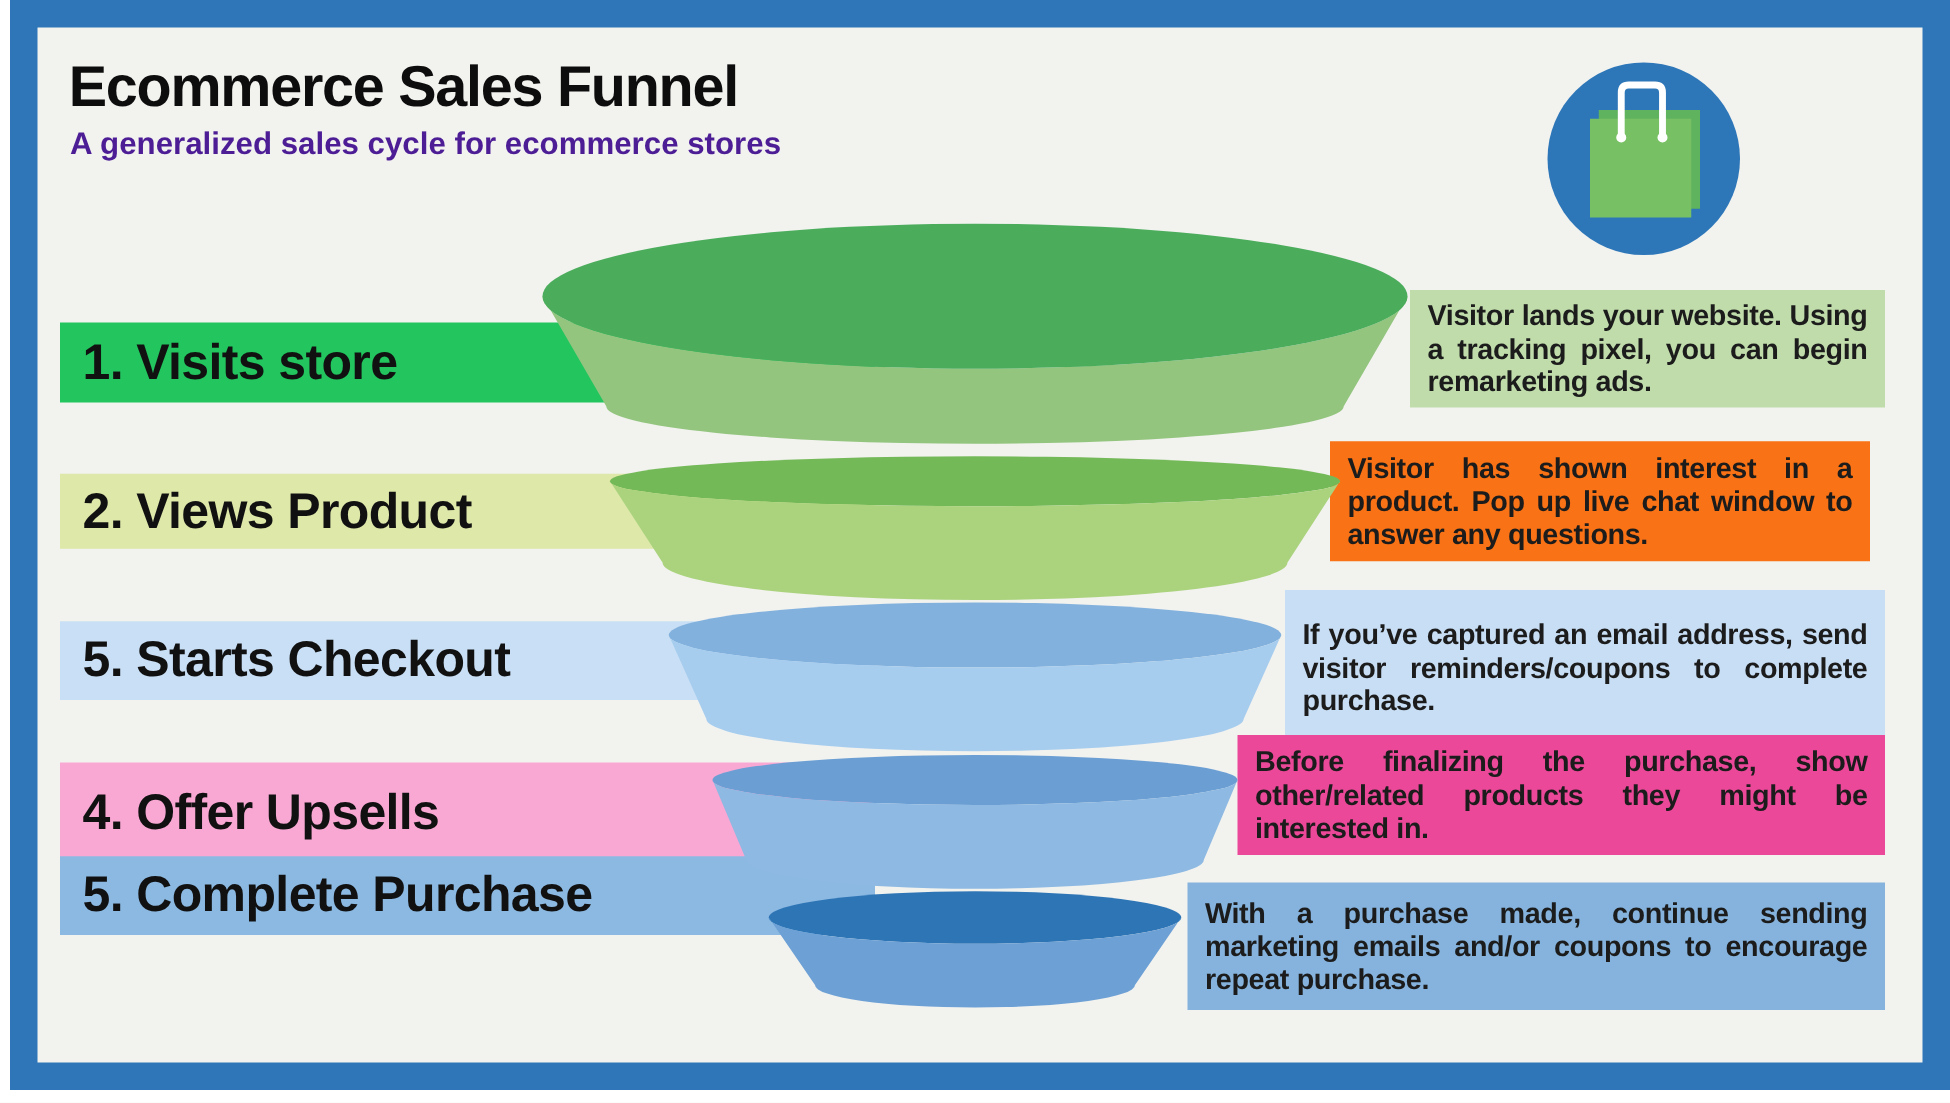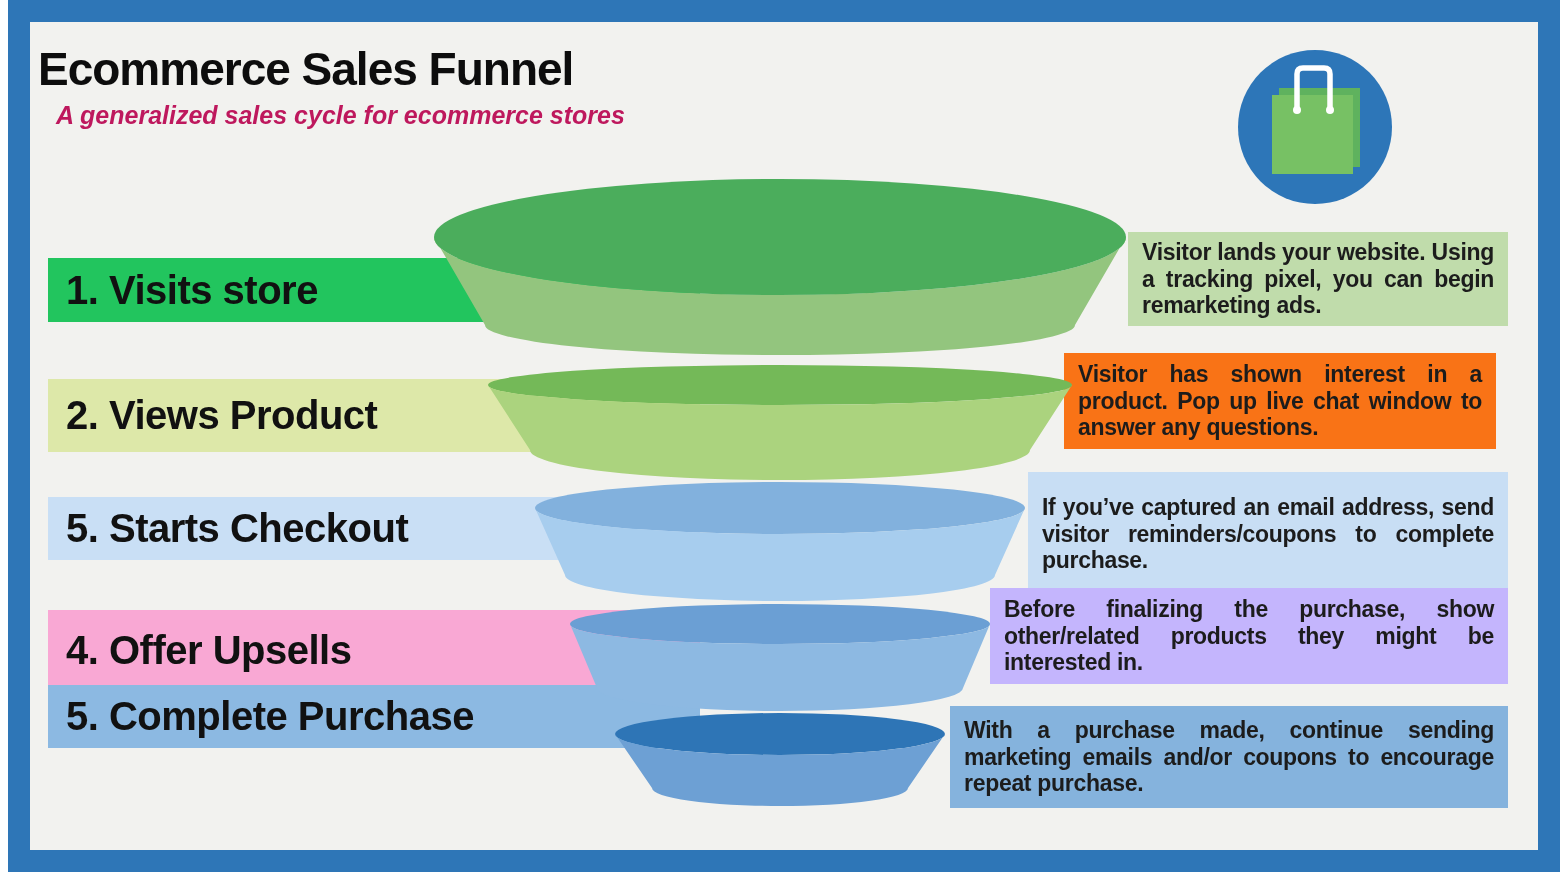--- a/index.html
+++ b/index.html
@@ -1,24 +1,24 @@
 <!DOCTYPE html>
 <html><head>
 <meta charset="utf-8">
 <style>
   html,body{margin:0;padding:0;background:#ffffff;}
   body{width:1560px;height:882px;position:relative;overflow:hidden;
        font-family:"Liberation Sans", sans-serif;}
   .frame{position:absolute;top:0;left:8px;right:0;bottom:10px;
          background:#f2f2ef;border:22px solid #2e76b7;box-sizing:border-box;}
   
-  .title{position:absolute;left:38px;top:42px;font-size:46px;font-weight:900;
+  .title{position:absolute;left:55px;top:42px;font-size:46px;font-weight:900;
          color:#0d0d0d;letter-spacing:-1px;z-index:5;}
   .subtitle{position:absolute;left:56px;top:101px;font-size:25px;font-weight:700;
-         color:#be185d;z-index:5;font-style:italic;}
+         color:#4c1d95;z-index:5;}
   
   .logo{position:absolute;left:1237px;top:49px;z-index:5;}
   
   .lbanner{position:absolute;left:48px;width:652px;z-index:1;display:flex;align-items:center;}
   .lbanner .lbl{font-size:40px;font-weight:900;color:#111;letter-spacing:-0.5px;
          padding-left:18px;white-space:nowrap;}
   .rbanner{position:absolute;z-index:1;display:flex;align-items:center;box-sizing:border-box;
          padding:16px 14px;}
   .rbanner .desc{font-size:23px;font-weight:700;color:#1c1c1c;line-height:1.17;
          text-align:justify;letter-spacing:-0.3px;width:100%;}
@@ -38,21 +38,21 @@
   <rect x="42" y="39" width="81" height="79" fill="#5fb25e"></rect>
   <rect x="35" y="46" width="81" height="79" fill="#77c164"></rect>
   <path d="M60 61 V25 Q60 19 66 19 H87 Q93 19 93 25 V61" fill="none" stroke-width="5.5" stroke="#ffffff"></path>
   <circle cx="60" cy="61" r="4" fill="#ffffff"></circle>
   <circle cx="93" cy="61" r="4" fill="#ffffff"></circle>
 </svg>
 
 <div class="lbanner" style="top: 258px; height: 64px; background: #22c55e;">
   <span class="lbl">1. Visits store</span>
 </div>
-<div class="lbanner" style="top: 379px; height: 73px; background: rgb(221, 232, 169);">
+<div class="lbanner" style="top: 379px; height: 60px; background: rgb(221, 232, 169);">
   <span class="lbl">2. Views Product</span>
 </div>
 <div class="lbanner" style="top: 497px; height: 63px; background: rgb(201, 223, 245);">
   <span class="lbl">5. Starts Checkout</span>
 </div>
 <div class="lbanner" style="top: 610px; height: 80px; background: #f9a8d4;">
   <span class="lbl">4. Offer Upsells</span>
 </div>
 <div class="lbanner" style="top: 685px; height: 63px; background: rgb(140, 185, 226);">
   <span class="lbl">5. Complete Purchase</span>
@@ -60,21 +60,21 @@
 
 <div class="rbanner" style="left: 1128px; top: 232px; width: 380px; height: 94px; background: rgb(192, 220, 171);">
   <div class="desc">Visitor lands your website. Using a tracking pixel, you can begin remarketing ads.</div>
 </div>
 <div class="rbanner" style="left: 1064px; top: 353px; width: 432px; height: 96px; background: #f97316;">
   <div class="desc">Visitor has shown interest in a product. Pop up live chat window to answer any questions.</div>
 </div>
 <div class="rbanner" style="left: 1028px; top: 472px; width: 480px; height: 124px; background: rgb(200, 222, 244);">
   <div class="desc">If you’ve captured an email address, send visitor reminders/coupons to complete purchase.</div>
 </div>
-<div class="rbanner" style="left: 990px; top: 588px; width: 518px; height: 96px; background: #c4b5fd;">
+<div class="rbanner" style="left: 990px; top: 588px; width: 518px; height: 96px; background: #ec4899;">
   <div class="desc">Before finalizing the purchase, show other/related products they might be interested in.</div>
 </div>
 <div class="rbanner" style="left: 950px; top: 706px; width: 558px; height: 102px; background: rgb(133, 179, 221);">
   <div class="desc">With a purchase made, continue sending marketing emails and/or coupons to encourage repeat purchase.</div>
 </div>
 
 <svg class="funnel" width="1560" height="882" viewBox="0 0 1560 882">
   <g>
     <path d="M434,237 L485,325 A295,30 0 0 0 1075,325 L1126,237 A346,58 0 0 1 434,237 Z" fill="#93c57e"></path>
     <ellipse cx="780" cy="237" rx="346" ry="58" fill="#4bad5c"></ellipse>

